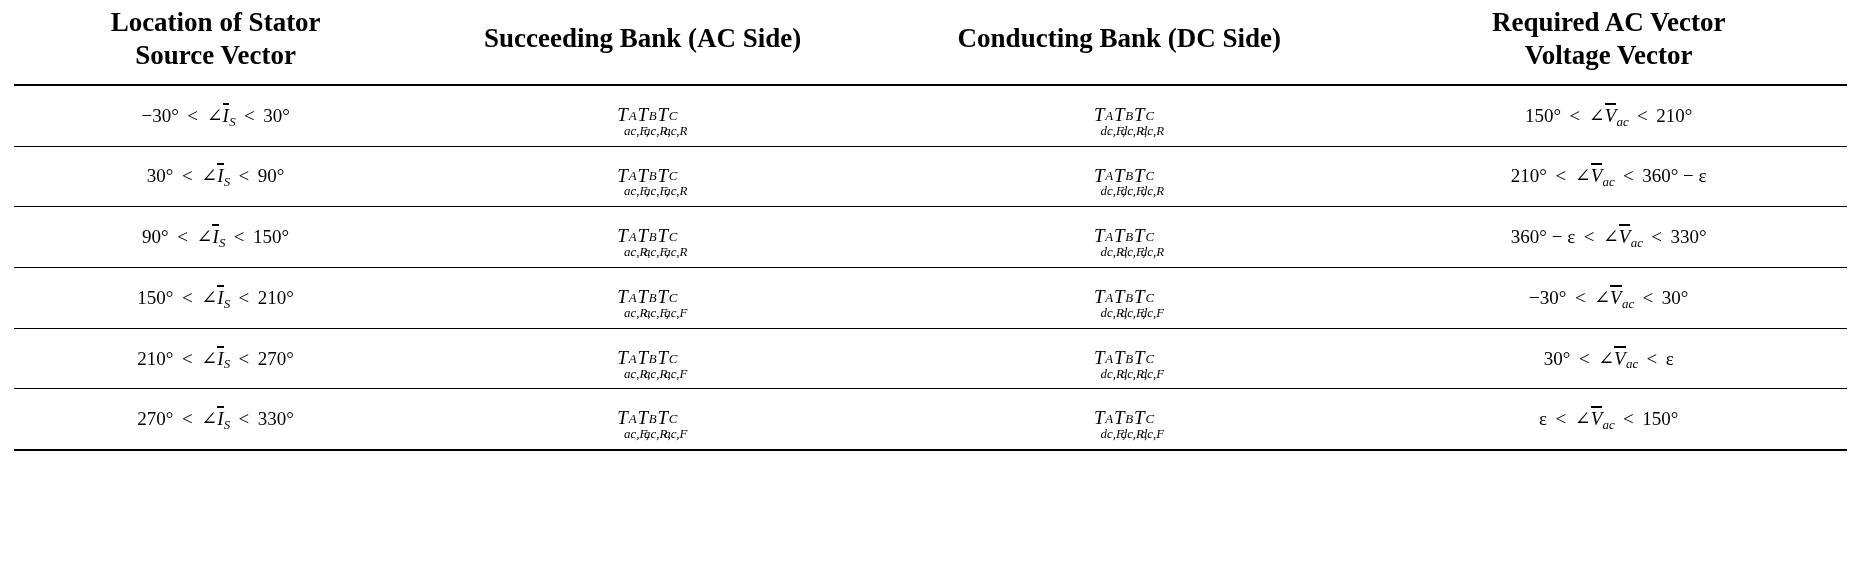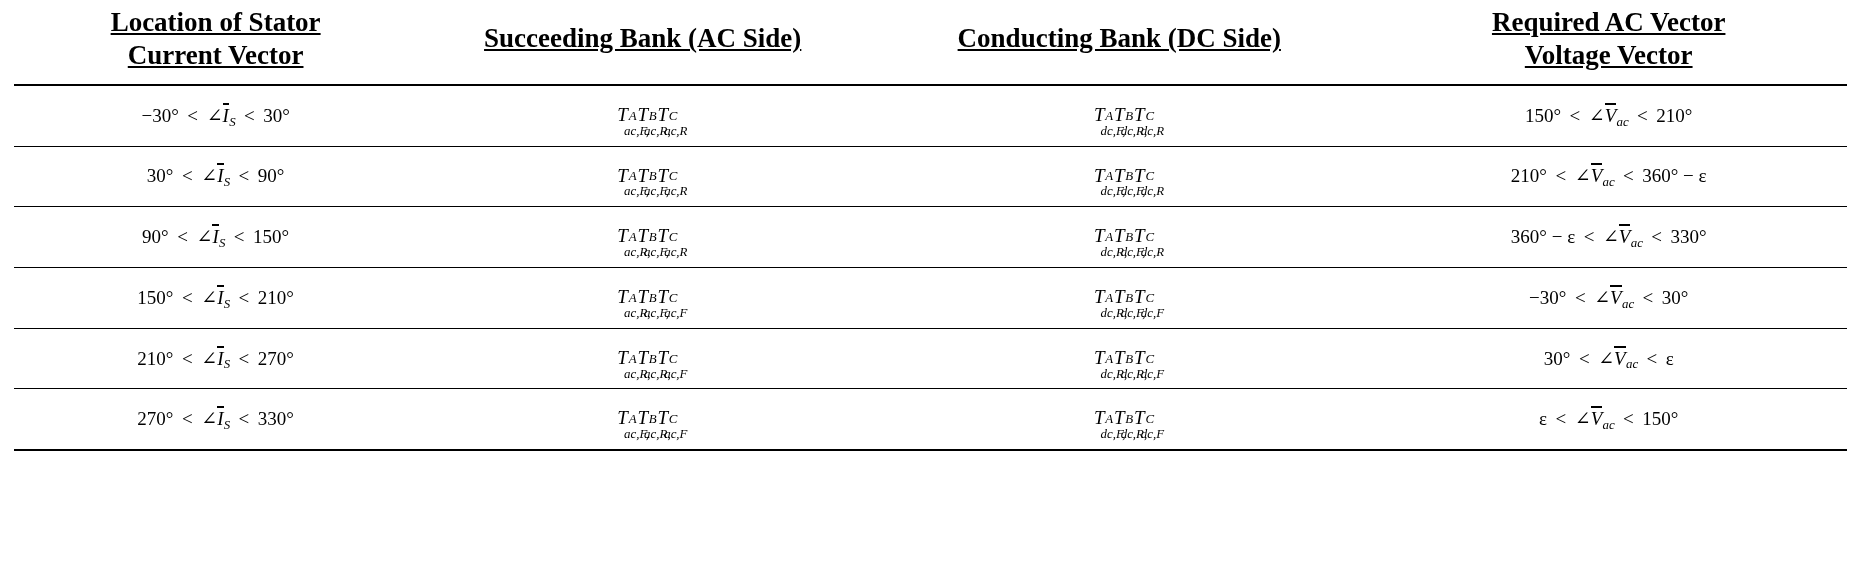--- a/index.html
+++ b/index.html
@@ -38,21 +38,20 @@
     font-size: 27px;
     line-height: 1.22;
     text-align: center;
     vertical-align: middle;
     padding: 6px 10px 12px 10px;
     border: none;
   }
 
   thead tr {
     border-bottom: 2.5px solid #000;
-    text-decoration: underline;
   }
 
   tbody td {
     text-align: center;
     vertical-align: middle;
     font-size: 19px;
     padding: 11px 8px 13px 8px;
     border-top: 1.6px solid #000;
     white-space: nowrap;
   }
@@ -142,21 +141,21 @@
     <colgroup>
       <col class="c1">
         <col class="c2">
         <col class="c3">
         <col class="c4">
     </colgroup>
     <thead>
       <tr>
         <th>
           <span>Location of Stator</span><br>
-          <span>Current Vector</span>
+          <span>Source Vector</span>
         </th>
         <th>
           <span>Succeeding Bank (AC Side)</span>
         </th>
         <th>
           <span>Conducting Bank (DC Side)</span>
         </th>
         <th>
           <span>Required AC Vector</span><br>
           <span>Voltage Vector</span>

